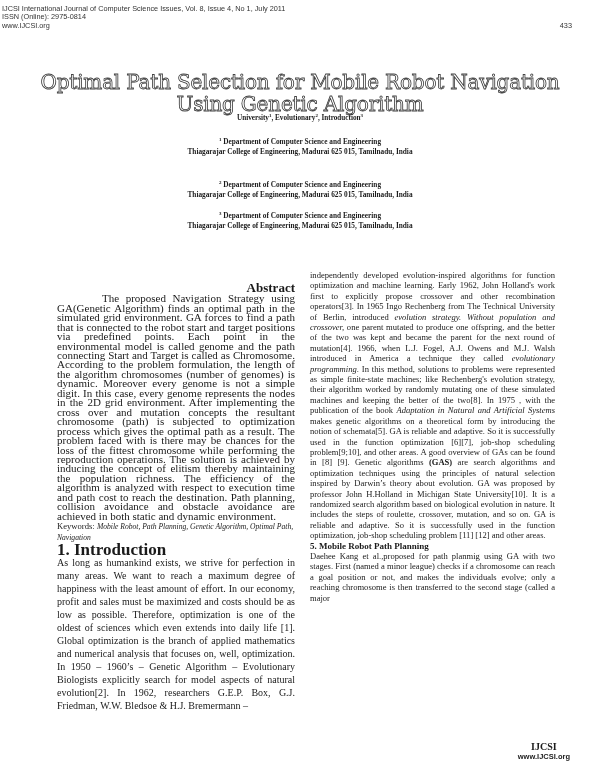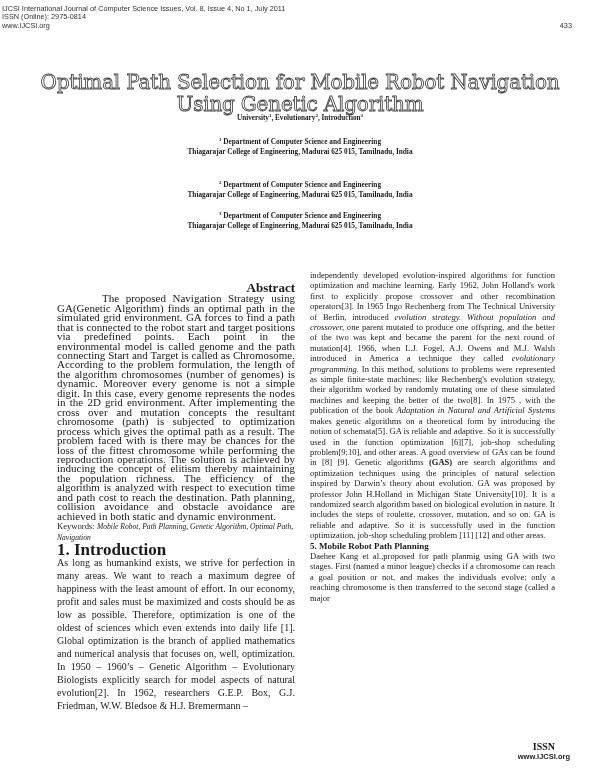--- a/index.html
+++ b/index.html
@@ -70,15 +70,15 @@
   <p class="body">As long as humankind exists, we strive for perfection in many areas. We want to reach a maximum degree of happiness with the least amount of effort. In our economy, profit and sales must be maximized and costs should be as low as possible. Therefore, optimization is one of the oldest of sciences which even extends into daily life [1]. Global optimization is the branch of applied mathematics and numerical analysis that focuses on, well, optimization. In 1950 – 1960’s – Genetic Algorithm – Evolutionary Biologists explicitly search for model aspects of natural evolution[2]. In 1962, researchers G.E.P. Box, G.J. Friedman, W.W. Bledsoe &amp; H.J. Bremermann –</p>
 </div>
 
 <div class="col right">
   <p class="body"><span>independently developed evolution-inspired algorithms for function optimization and machine learning. Early 1962, John Holland's work first to explicitly propose crossover and other recombination operators[3]. In 1965 Ingo Rechenberg from The Technical University of Berlin, introduced </span><i>evolution strategy. Without population and crossover,</i><span> one parent mutated to produce one offspring, and the better of the two was kept and became the parent for the next round of mutation[4]. 1966, when L.J. Fogel, A.J. Owens and M.J. Walsh introduced in America a technique they called </span><i>evolutionary programming</i><span>. In this method, solutions to problems were represented as simple finite-state machines; like Rechenberg's evolution strategy, their algorithm worked by randomly mutating one of these simulated machines and keeping the better of the two[8]. In 1975 , with the publication of the book </span><i>Adaptation in Natural and Artificial Systems</i><span> makes genetic algorithms on a theoretical form  by introducing the notion of schemata[5]. GA is reliable and adaptive. So it is successfully used in the function optimization [6][7], job-shop scheduling problem[9;10], and other areas. A good overview of GAs can be found in [8] [9]. Genetic algorithms </span><b>(GAS)</b><span> are search algorithms and optimization techniques using the principles of natural selection inspired by Darwin’s theory about evolution. GA was proposed by professor John H.Holland in Michigan State University[10]. It is a randomized search algorithm based on biological evolution in nature. It includes the steps of roulette, crossover, mutation, and so on. GA is reliable and adaptive. So it is  successfully used in the function optimization, job-shop scheduling problem [11] [12] and other areas.</span></p>
   <div class="h2">5. Mobile Robot Path Planning</div>
   <p class="body">Daehee Kang et al.,proposed for path planmig using GA with two stages. First (named a minor league) checks if a chromosome can reach a goal position or not, and makes the individuals evolve; only a reaching chromosome is then transferred to the second stage (called a major</p>
 </div>
 
 <div class="footer">
-  <div class="logo">ISSN</div>
+  <div class="logo">IJCSI</div>
   <div class="url">www.IJCSI.org</div>
 </div>
 
 </body></html>

